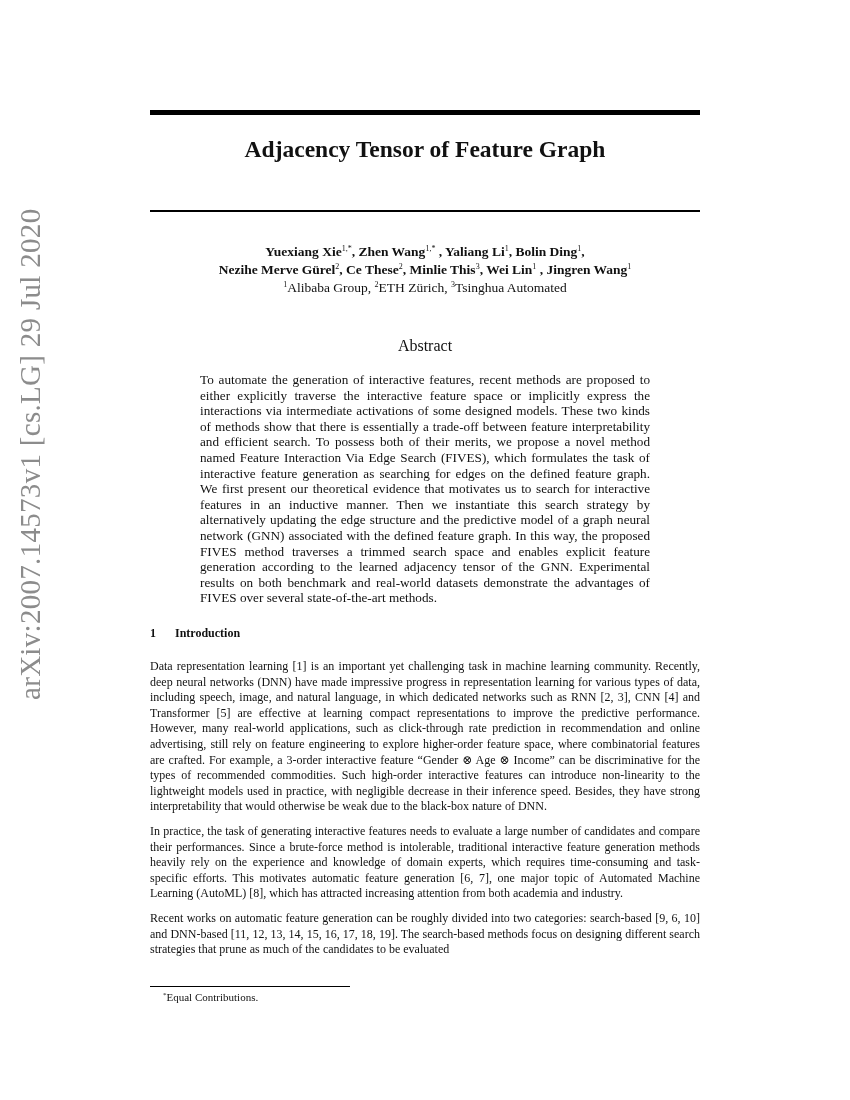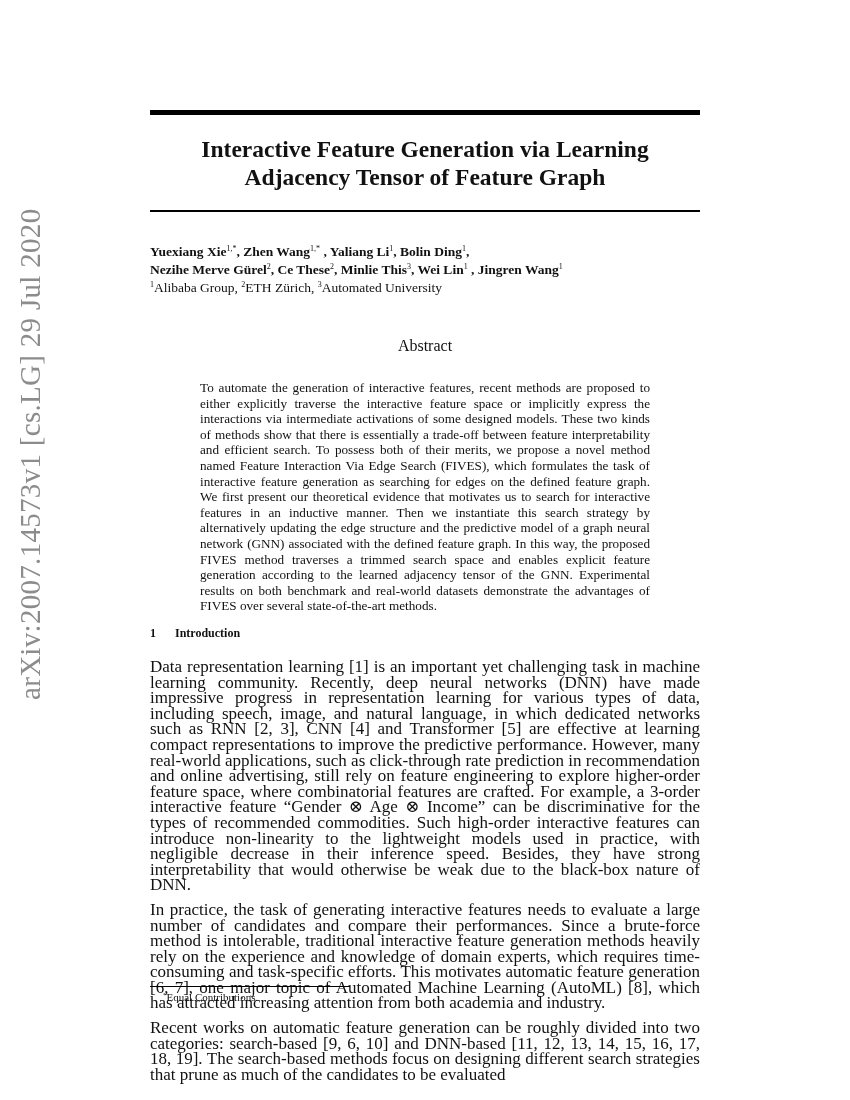--- a/index.html
+++ b/index.html
@@ -12,63 +12,62 @@
     transform-origin: left top; transform: rotate(-90deg);
     font-size: 29px; color: #8c8c8c; white-space: nowrap; letter-spacing: 0.3px;
   }
   .top-rule { position: absolute; left: 150px; top: 110px; width: 550px; height: 5px; background: #000; }
   .bottom-rule { position: absolute; left: 150px; top: 210px; width: 550px; height: 1.5px; background: #000; }
   .title {
     position: absolute; left: 150px; top: 135px; width: 550px; text-align: center;
     font-weight: bold; font-size: 23.5px; line-height: 28px;
   }
   .authors {
-    position: absolute; left: 150px; top: 243px; width: 550px; text-align: left;
+    position: absolute; left: 150px; top: 243px; width: 550px; text-align: center;
     font-size: 13.5px; line-height: 18px;
   }
   .authors .names { font-weight: bold; }
   .authors sup { font-size: 8px; font-weight: normal; vertical-align: 5px; line-height: 0; }
   .affils sup { font-size: 8px; vertical-align: 5px; line-height: 0; }
   .abstract-heading {
     position: absolute; left: 150px; top: 337px; width: 550px; text-align: center;
     font-weight: normal; font-size: 16px;
   }
   .abstract-body {
     position: absolute; left: 200px; top: 372px; width: 450px;
-    font-size: 13.2px; line-height: 15.6px; text-align: justify; hyphens: auto; margin-top: 8px;
+    font-size: 13.2px; line-height: 15.6px; text-align: justify; hyphens: auto;
   }
   .section-heading {
     position: absolute; left: 150px; top: 626px; font-weight: bold; font-size: 12px;
   }
   .section-heading .num { display: inline-block; width: 25px; }
   .intro {
     position: absolute; left: 150px; top: 659px; width: 550px;
-    font-size: 17px; line-height: 15.6px; text-align: justify;
+    font-size: 12px; line-height: 15.6px; text-align: justify;
   }
   .intro p { margin: 0 0 9px 0; }
   .footnote-rule { position: absolute; left: 150px; top: 986px; width: 200px; height: 1px; background: #000; }
   .footnote { position: absolute; left: 163px; top: 991px; font-size: 11px; text-align: right; }
   .footnote sup { font-size: 7px; vertical-align: 4px; line-height: 0; }
 </style>
 </head>
 <body>
 
 <div class="arxiv-stamp">arXiv:2007.14573v1  [cs.LG]  29 Jul 2020</div>
 
 <div class="top-rule"></div>
 <div class="title">
-  <div>Interactive Feature Generation via Learning</div>
   <div>Adjacency Tensor of Feature Graph</div>
 </div>
 <div class="bottom-rule"></div>
 
 <div class="authors">
   <div class="names" id="authors-line1"><span>Yuexiang Xie</span><sup>1,*</sup>, <span>Zhen Wang</span><sup>1,*</sup> , <span>Yaliang Li</span><sup>1</sup>, <span>Bolin Ding</span><sup>1</sup>,</div>
   <div class="names" id="authors-line2"><span>Nezihe Merve Gürel</span><sup>2</sup>, <span>Ce These</span><sup>2</sup>, <span>Minlie This</span><sup>3</sup>, <span>Wei Lin</span><sup>1</sup> , <span>Jingren Wang</span><sup>1</sup></div>
-  <div class="affils" id="affils"><sup>1</sup><span>Alibaba Group</span>, <sup>2</sup><span>ETH Zürich</span>, <sup>3</sup><span>Automated University</span></div>
+  <div class="affils" id="affils"><sup>1</sup><span>Alibaba Group</span>, <sup>2</sup><span>ETH Zürich</span>, <sup>3</sup><span>Tsinghua Automated</span></div>
 </div>
 
 <div class="abstract-heading">Abstract</div>
 <div class="abstract-body">To automate the generation of interactive features, recent methods are proposed to either explicitly traverse the interactive feature space or implicitly express the interactions via intermediate activations of some designed models. These two kinds of methods show that there is essentially a trade-off between feature interpretability and efficient search. To possess both of their merits, we propose a novel method named Feature Interaction Via Edge Search (FIVES), which formulates the task of interactive feature generation as searching for edges on the defined feature graph. We first present our theoretical evidence that motivates us to search for interactive features in an inductive manner. Then we instantiate this search strategy by alternatively updating the edge structure and the predictive model of a graph neural network (GNN) associated with the defined feature graph. In this way, the proposed FIVES method traverses a trimmed search space and enables explicit feature generation according to the learned adjacency tensor of the GNN. Experimental results on both benchmark and real-world datasets demonstrate the advantages of FIVES over several state-of-the-art methods.</div>
 
 <div class="section-heading">
   <span class="num">1</span><span>Introduction</span>
 </div>
 
 <div class="intro">

